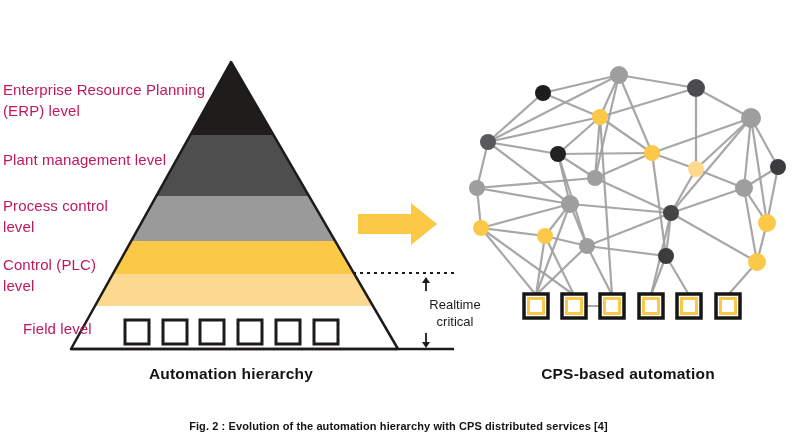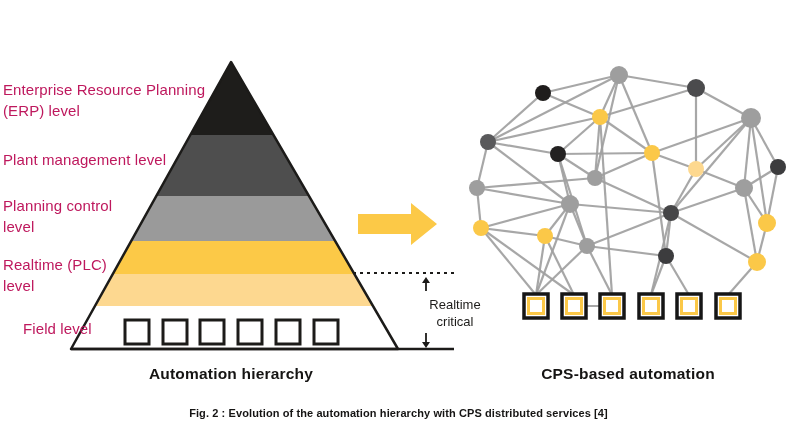--- a/index.html
+++ b/index.html
@@ -6,21 +6,21 @@
   body{width:797px;height:448px;background:#ffffff;font-family:"Liberation Sans",sans-serif;}
   .stage{position:relative;width:797px;height:448px;overflow:hidden;background:#ffffff;}
   .canvas{position:absolute;left:0;top:0;}
   .plabel{position:absolute;font-size:15px;line-height:21px;font-weight:500;color:#be185d;
           white-space:pre-line;letter-spacing:.1px;}
   .ptitle{position:absolute;width:280px;transform:translateX(-50%);text-align:center;
           font-size:15.5px;font-weight:bold;color:#151413;letter-spacing:.2px;}
   .realtime-label{position:absolute;transform:translateX(-50%);text-align:center;
           font-size:13px;line-height:16.5px;font-weight:500;color:#1d1c1a;white-space:pre-line;margin-left:28px;}
   .caption{position:absolute;left:0;right:0;text-align:center;font-size:11px;
-          font-weight:bold;color:#151413;letter-spacing:.1px;}
+          font-weight:bold;color:#151413;letter-spacing:.1px;margin-top:13px;}
 </style>
 </head>
 <body>
 
 <div class="stage">
   <svg class="canvas" width="797" height="448" viewBox="0 0 797 448">
       <polygon points="231,62 273.4773519163763,135 190.30313588850174,135" fill="#1e1d1b"></polygon>
       <polygon points="190.30313588850174,135 273.4773519163763,135 308.9721254355401,196 156.29616724738676,196" fill="#4e4e4e"></polygon>
       <polygon points="156.29616724738676,196 308.9721254355401,196 335.1567944250871,241 131.20905923344947,241" fill="#9a9a9a"></polygon>
       <polygon points="131.20905923344947,241 335.1567944250871,241 354.3588850174216,274 112.81184668989548,274" fill="#fcc947"></polygon>
@@ -137,23 +137,23 @@
       <circle cx="481" cy="228" r="8" fill="#fbc848"></circle>
       <circle cx="545" cy="236" r="8" fill="#fbc848"></circle>
       <circle cx="587" cy="246" r="8" fill="#9e9e9e"></circle>
       <circle cx="666" cy="256" r="8" fill="#3c3c3e"></circle>
       <circle cx="757" cy="262" r="9" fill="#fbc848"></circle>
     </svg>
 
   <div class="plabel" style="left: 3px; top: 79px;">Enterprise Resource Planning
 (ERP) level</div>
   <div class="plabel" style="left: 3px; top: 149px;">Plant management level</div>
-  <div class="plabel" style="left: 3px; top: 195px;">Planning control
+  <div class="plabel" style="left: 3px; top: 195px;">Process control
 level</div>
-  <div class="plabel" style="left: 3px; top: 254px;">Realtime (PLC)
+  <div class="plabel" style="left: 3px; top: 254px;">Control (PLC)
 level</div>
   <div class="plabel" style="left: 3px; top: 318px; margin-left: 20px;">Field level</div>
 
   <div class="realtime-label" style="left: 427px; top: 297px;">Realtime
 critical</div>
 
   <div class="ptitle" style="left:628px;top:365px;">CPS-based automation</div>
   <div class="ptitle" style="left:231px;top:365px;">Automation hierarchy</div>
 
   <div class="caption" style="top:407px;">Fig. 2 : Evolution of the automation hierarchy with CPS distributed services [4]</div>

